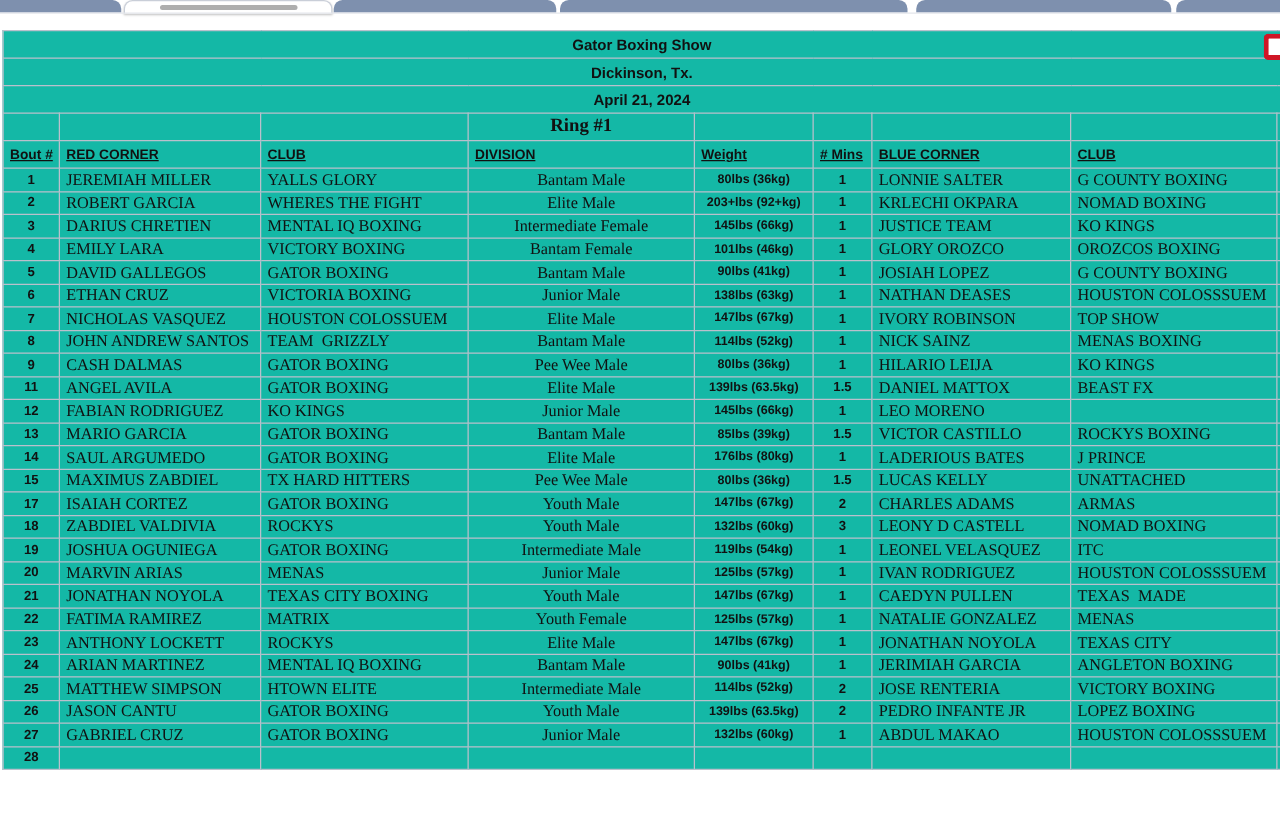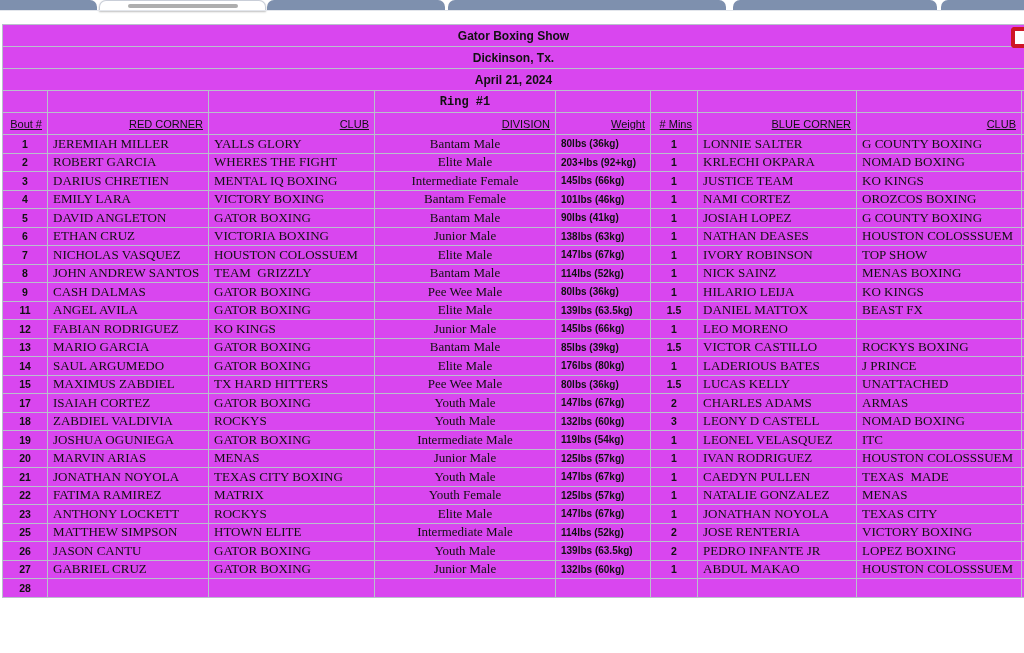--- a/index.html
+++ b/index.html
@@ -14,35 +14,35 @@
   .tab-title-smudge{position:absolute;left:28px;top:3px;width:110px;height:4px;background:#aeaeae;border-radius:2px;}
   .strip-shadow{position:absolute;left:0;top:10px;width:1024px;height:1px;background:#e3e6ec;}
 
   
   .red-logo{position:absolute;right:0;top:27px;width:13px;height:21px;background:#ffffff;
     border:4px solid #cf1626;border-right:none;border-radius:4px 0 0 4px;box-sizing:border-box;}
 
   
   table.sheet{
     position:absolute;left:2px;top:24px;width:1022px;
-    border-collapse:collapse;table-layout:fixed;background:#d946ef;
+    border-collapse:collapse;table-layout:fixed;background:#14b8a6;
   }
   .sheet td{border:1px solid #b9c0cc;padding:0 5px;overflow:visible;white-space:pre;
     height:18.5px;vertical-align:middle;color:#111;box-sizing:border-box;}
   .sheet tr.titlerow td{height:22px;text-align:center;font-weight:bold;font-size:12px;
     font-family:"Liberation Sans",sans-serif;}
   .sheet tr.ringrow td{height:22px;}
-  .ring-label{font-family:Liberation Mono, monospace;font-weight:bold;font-size:12px;text-align:center;}
-  .sheet tr.headrow td{height:22px;text-align:right;font-weight:normal;font-size:11px;
+  .ring-label{font-family:Liberation Serif, serif;font-weight:bold;font-size:15px;text-align:center;}
+  .sheet tr.headrow td{height:22px;text-align:left;font-weight:bold;font-size:11px;
     text-decoration:underline;font-family:"Liberation Sans",sans-serif;}
   .c-bout{text-align:center;font-weight:bold;font-size:10.5px;font-family:"Liberation Sans",sans-serif;}
   .c-red,.c-club-l,.c-blue,.c-club-r{
     font-family:"Liberation Serif",serif;font-size:13px;text-align:left;}
   .c-div{font-family:"Liberation Serif",serif;font-size:13px;text-align:center;}
-  .c-weight{text-align:left;font-weight:bold;font-size:10px;font-family:"Liberation Sans",sans-serif;}
+  .c-weight{text-align:center;font-weight:bold;font-size:10px;font-family:"Liberation Sans",sans-serif;}
   .c-mins{text-align:center;font-weight:bold;font-size:10.5px;font-family:"Liberation Sans",sans-serif;}
   .c-sliver{padding:0;}
 </style>
 </head>
 <body>
 
 <div class="tabstrip">
   <div class="tab" style="left:0;width:97px;border-radius:0 7px 0 0;"></div>
   <div class="tab active" style="left:99px;width:165px;">
     <div class="tab-title-smudge"></div>
@@ -131,27 +131,27 @@
         <td class="c-club-r">KO KINGS</td>
         <td class="c-sliver"></td>
       </tr>
       <tr>
         <td class="c-bout">4</td>
         <td class="c-red">EMILY LARA</td>
         <td class="c-club-l">VICTORY BOXING</td>
         <td class="c-div">Bantam Female</td>
         <td class="c-weight">101lbs (46kg)</td>
         <td class="c-mins">1</td>
-        <td class="c-blue">NAMI CORTEZ</td>
+        <td class="c-blue">GLORY OROZCO</td>
         <td class="c-club-r">OROZCOS BOXING</td>
         <td class="c-sliver"></td>
       </tr>
       <tr>
         <td class="c-bout">5</td>
-        <td class="c-red">DAVID ANGLETON</td>
+        <td class="c-red">DAVID GALLEGOS</td>
         <td class="c-club-l">GATOR BOXING</td>
         <td class="c-div">Bantam Male</td>
         <td class="c-weight">90lbs (41kg)</td>
         <td class="c-mins">1</td>
         <td class="c-blue">JOSIAH LOPEZ</td>
         <td class="c-club-r">G COUNTY BOXING</td>
         <td class="c-sliver"></td>
       </tr>
       <tr>
         <td class="c-bout">6</td>
@@ -323,20 +323,31 @@
         <td class="c-red">ANTHONY LOCKETT</td>
         <td class="c-club-l">ROCKYS</td>
         <td class="c-div">Elite Male</td>
         <td class="c-weight">147lbs (67kg)</td>
         <td class="c-mins">1</td>
         <td class="c-blue">JONATHAN NOYOLA</td>
         <td class="c-club-r">TEXAS CITY</td>
         <td class="c-sliver"></td>
       </tr>
       <tr>
+        <td class="c-bout">24</td>
+        <td class="c-red">ARIAN MARTINEZ</td>
+        <td class="c-club-l">MENTAL IQ BOXING</td>
+        <td class="c-div">Bantam Male</td>
+        <td class="c-weight">90lbs (41kg)</td>
+        <td class="c-mins">1</td>
+        <td class="c-blue">JERIMIAH GARCIA</td>
+        <td class="c-club-r">ANGLETON BOXING</td>
+        <td class="c-sliver"></td>
+      </tr>
+      <tr>
         <td class="c-bout">25</td>
         <td class="c-red">MATTHEW SIMPSON</td>
         <td class="c-club-l">HTOWN ELITE</td>
         <td class="c-div">Intermediate Male</td>
         <td class="c-weight">114lbs (52kg)</td>
         <td class="c-mins">2</td>
         <td class="c-blue">JOSE RENTERIA</td>
         <td class="c-club-r">VICTORY BOXING</td>
         <td class="c-sliver"></td>
       </tr>

